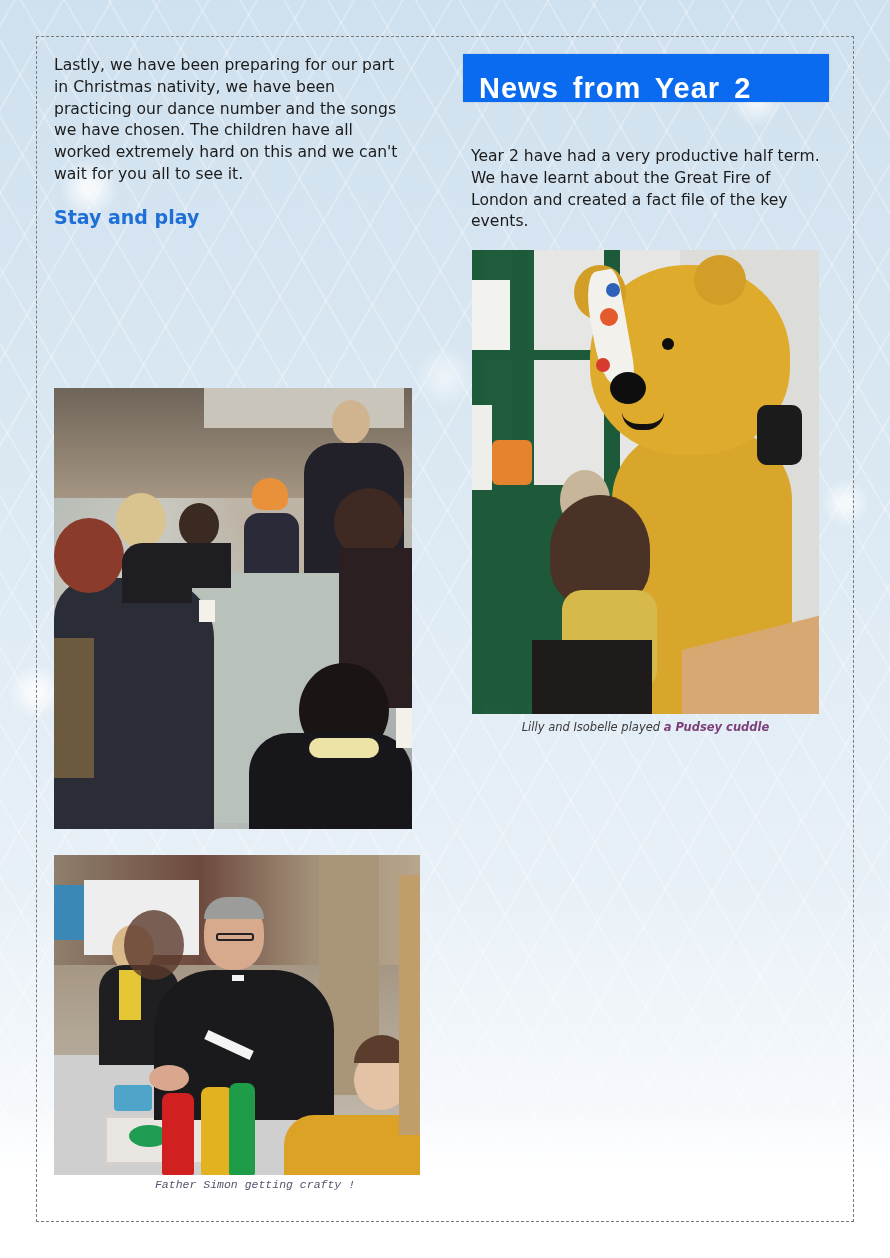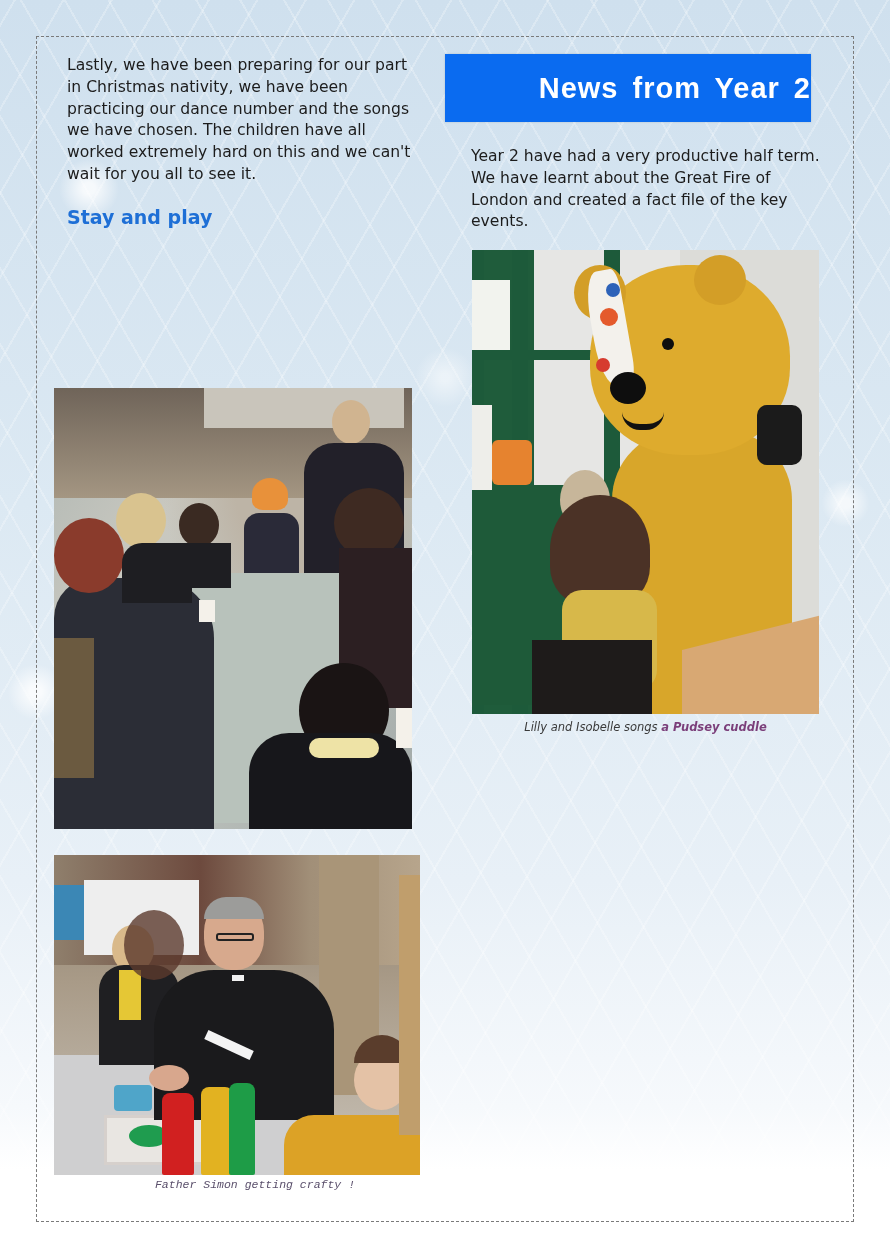--- a/index.html
+++ b/index.html
@@ -17,52 +17,51 @@
       repeating-linear-gradient(60deg, rgba(255,255,255,0.25) 0 2px, transparent 2px 38px),
       repeating-linear-gradient(-60deg, rgba(255,255,255,0.25) 0 2px, transparent 2px 42px),
       linear-gradient(180deg, #cfe0ee 0%, #dce9f3 40%, #e8f0f7 70%, #f6f9fc 88%, #ffffff 93%, #ffffff 100%);
   }
   .page-frame {
     position: absolute;
     left: 36px; top: 36px;
     width: 818px; height: 1186px;
     border: 1.5px dashed #7a7a7a;
   }
-  .col-left { position: absolute; left: 67px; top: 55px; width: 372px; }
+  .col-left { position: absolute; left: 54px; top: 55px; width: 372px; }
   .col-right { position: absolute; left: 471px; top: 52px; width: 370px; }
 
   .body-text {
     font-size: 15.6px;
     line-height: 21.8px;
     color: #1c1c1c;
     white-space: pre-line;
   }
   .section-heading {
     font-family: "DejaVu Sans", sans-serif;
     font-weight: bold;
     font-size: 19px;
     color: #1e6fd6;
     margin-top: 20px;
     margin-bottom: 16px;
   }
   .news-banner {
     position: absolute;
-    left: 445px; top: 54px;
-    width: 366px; height: 68px;
+    left: 463px; top: 54px;
+    width: 366px; height: 48px;
     background: #0a6bf0;
     color: #ffffff;
     font-family: "Liberation Sans", sans-serif;
     font-weight: bold;
     font-size: 29px;
     letter-spacing: 1px;
     word-spacing: 5px;
     padding-left: 16px;
     line-height: 68px;
     box-shadow: 0 0 2px rgba(0,0,0,0.15);
-    text-align: right;
   }
 
   .photo { position: absolute; overflow: hidden; }
   .photo-crafts {
     left: 54px; top: 388px; width: 358px; height: 441px;
     background:
       linear-gradient(180deg, rgba(0,0,0,0) 0%, rgba(0,0,0,0) 100%),
       radial-gradient(ellipse at 70% 20%, #bdb4a6 0 20%, transparent 40%),
       linear-gradient(125deg, #aeb6b2 0%, #c9c8c0 30%, #c2c6c0 55%, #9fa7a6 100%);
   }
@@ -178,21 +177,21 @@
 
   <div class="shape" style="left:88px;top:220px;width:50px;height:60px;background:#c7b69a;border-radius:50%;"></div>
   <div class="shape" style="left:78px;top:245px;width:100px;height:110px;background:#4b3226;border-radius:50% 50% 35% 35%;"></div>
   <div class="shape" style="left:90px;top:340px;width:95px;height:100px;background:#d7b84a;border-radius:20px;"></div>
   <div class="shape" style="left:60px;top:390px;width:120px;height:74px;background:#1e1b1a;"></div>
 
   <div class="shape" style="left:210px;top:380px;width:160px;height:120px;background:#d8a873;transform:skewY(-14deg);"></div>
 </div>
 
 <div class="caption caption-pudsey">
-  <span>Lilly and Isobelle songs </span><span class="accent">a Pudsey cuddle</span>
+  <span>Lilly and Isobelle played </span><span class="accent">a Pudsey cuddle</span>
 </div>
 
 <div class="col-right" style="top:758px;">
 </div>
 
 <div class="photo photo-simon">
 
   <div class="shape" style="left:0;top:0;width:366px;height:110px;background:linear-gradient(90deg,#8f7f6c,#6d4a3e 40%,#a18f78 70%,#b7a58c);"></div>
   <div class="shape" style="left:30px;top:25px;width:115px;height:75px;background:#eeeeee;"></div>
   <div class="shape" style="left:0;top:30px;width:30px;height:55px;background:#3b87b5;"></div>

